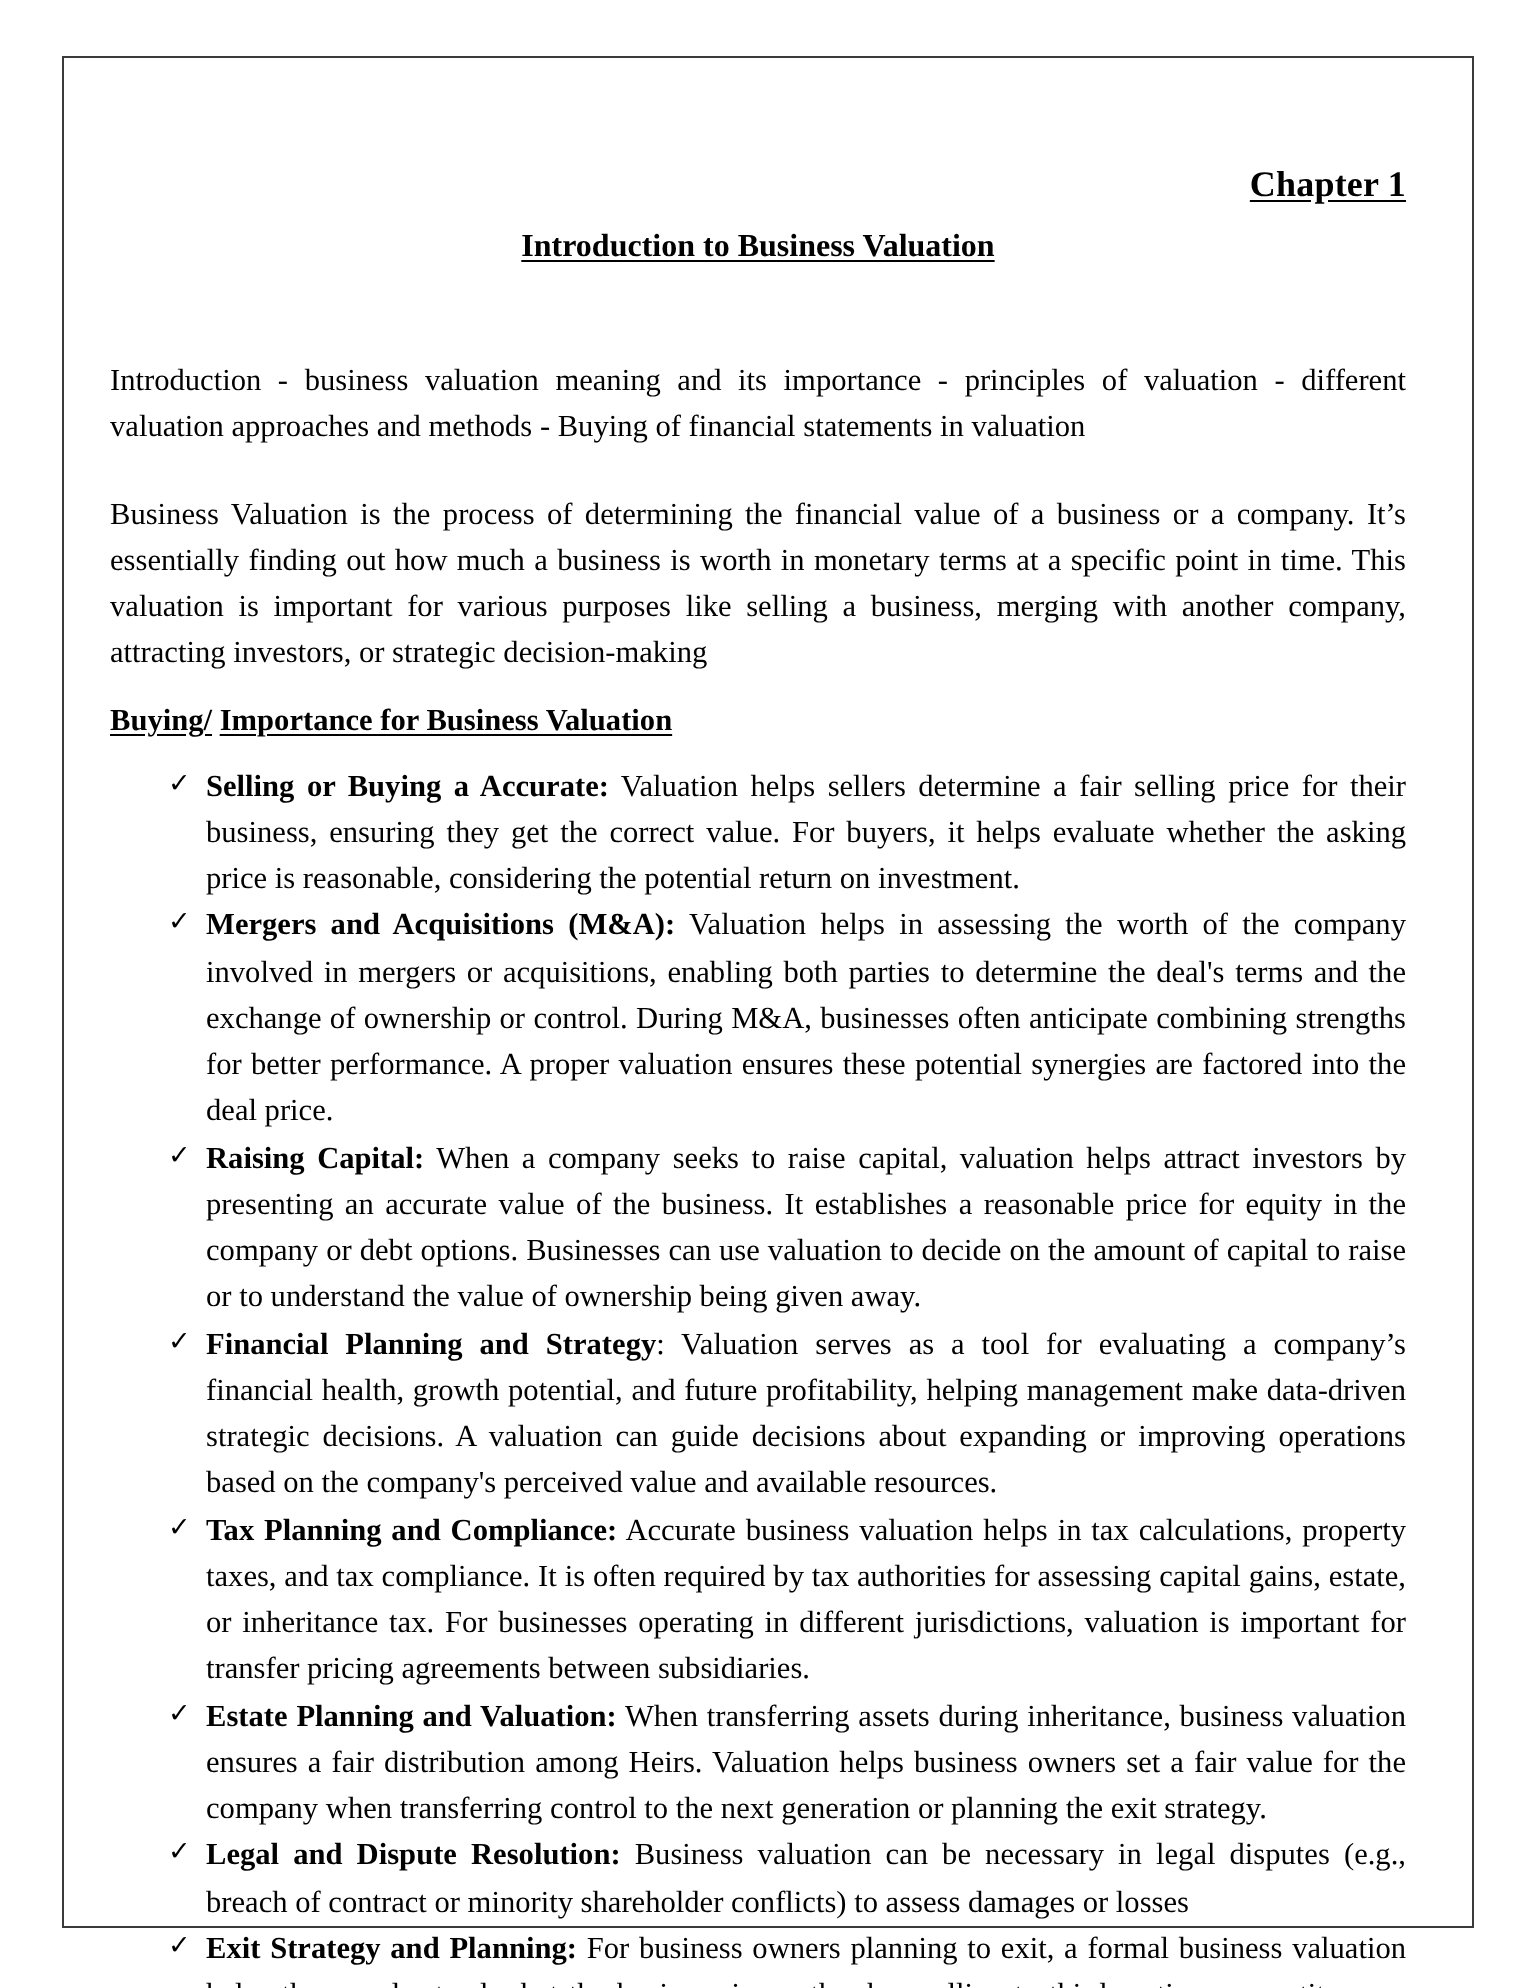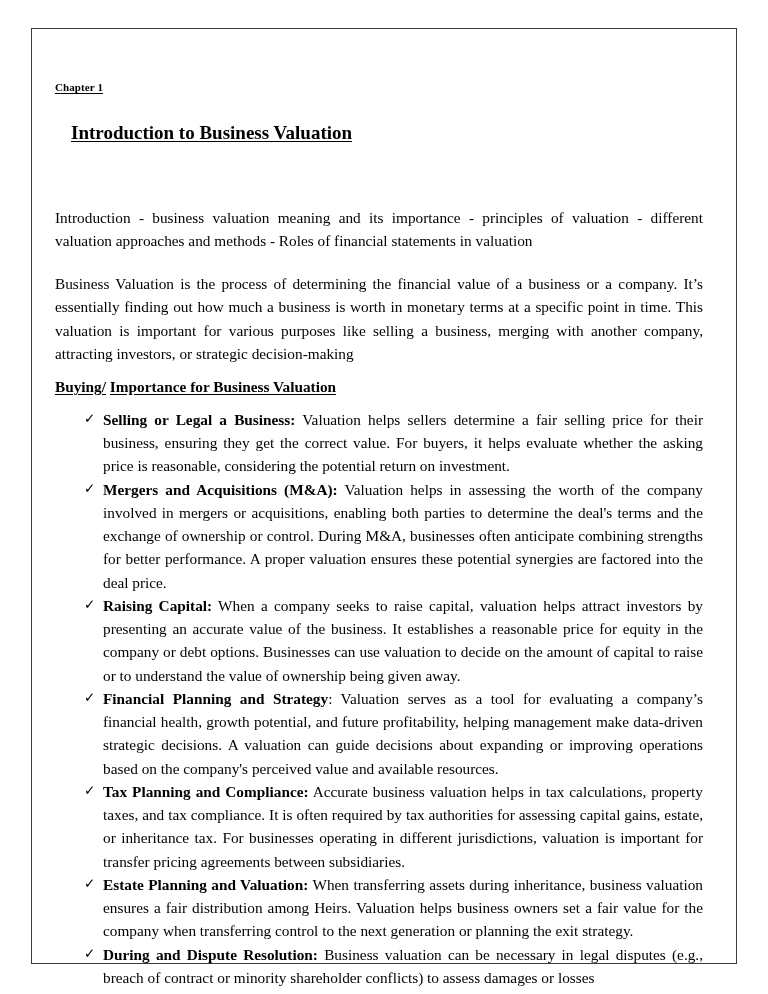--- a/index.html
+++ b/index.html
@@ -32,37 +32,38 @@
     background: #ffffff;
   }
   .content {
     position: absolute;
     left: 55px;
     top: 28px;
     width: 648px;
   }
   .spacer-top { height: 52px; }
   h1.chapter-title {
-    font-size: 11px;
+    font-size: 18px;
     font-weight: bold;
-    text-align: left;
+    text-align: right;
     margin: 0;
     padding: 0;
     line-height: 1.35;
     letter-spacing: 0.1px;
     font-family: Liberation Serif, serif;
   }
   h1.chapter-title span {
     text-decoration: underline;
     text-underline-offset: 2px;
   }
   h2.doc-subtitle {
-    font-size: 19px;
+    font-size: 16px;
     font-weight: bold;
-    margin: 16px;
+    text-align: center;
+    margin: 0;
     padding: 10px 0 0 0;
     line-height: 1.3;
   }
   h2.doc-subtitle span {
     text-decoration: underline;
     text-underline-offset: 2px;
   }
   p.body-para {
     font-size: 15.3px;
     text-align: justify;
@@ -120,56 +121,56 @@
 
   <div class="content">
     <div class="spacer-top"></div>
 
     <h1 class="chapter-title"><span>Chapter 1</span></h1>
 
     <h2 class="doc-subtitle"><span>Introduction to Business Valuation</span></h2>
 
     <div class="gap-intro"></div>
 
-    <p class="body-para"> Introduction - business valuation meaning and its importance - principles of valuation - different valuation approaches and methods - Roles of financial statements in valuation</p>
+    <p class="body-para"> Introduction - business valuation meaning and its importance - principles of valuation - different valuation approaches and methods - Buying of financial statements in valuation</p>
 
     <div class="gap-sm"></div>
 
 
     <div class="gap-xs"></div>
 
     <p class="body-para">Business Valuation is the process of determining the financial value of a business or a company. It’s essentially finding out how much a business is worth in monetary terms at a specific point in time. This valuation is important for various purposes like selling a business, merging with another company, attracting investors, or strategic decision-making</p>
 
     <div class="gap-sm"></div>
 
     <h3 class="section-head"><span class="u">Buying/</span> <span class="u">Importance for Business Valuation</span></h3>
 
     <div class="gap-xs"></div>
 
     <ul class="check-list">
       <li>
-        <span class="tick">✓</span><span class="item-term">Selling or Legal a Business:</span><span> Valuation helps sellers determine a fair selling price for their business, ensuring they get the correct value. For buyers, it helps evaluate whether the asking price is reasonable, considering the potential return on investment.</span>
+        <span class="tick">✓</span><span class="item-term">Selling or Buying a Accurate:</span><span> Valuation helps sellers determine a fair selling price for their business, ensuring they get the correct value. For buyers, it helps evaluate whether the asking price is reasonable, considering the potential return on investment.</span>
       </li>
       <li>
         <span class="tick">✓</span><span class="item-term">Mergers and Acquisitions (M&amp;A):</span><span> Valuation helps in assessing the worth of the company involved in mergers or acquisitions, enabling both parties to determine the deal's terms and the exchange of ownership or control. During M&amp;A, businesses often anticipate combining strengths for better performance. A proper valuation ensures these potential synergies are factored into the deal price.</span>
       </li>
       <li>
         <span class="tick">✓</span><span class="item-term">Raising Capital:</span><span> When a company seeks to raise capital, valuation helps attract investors by presenting an accurate value of the business. It establishes a reasonable price for equity in the company or debt options. Businesses can use valuation to decide on the amount of capital to raise or to understand the value of ownership being given away.</span>
       </li>
       <li>
         <span class="tick">✓</span><span class="item-term">Financial Planning and Strategy</span><span>: Valuation serves as a tool for evaluating a company’s financial health, growth potential, and future profitability, helping management make data-driven strategic decisions. A valuation can guide decisions about expanding or improving operations based on the company's perceived value and available resources.</span>
       </li>
       <li>
         <span class="tick">✓</span><span class="item-term">Tax Planning and Compliance:</span><span> Accurate business valuation helps in tax calculations, property taxes, and tax compliance. It is often required by tax authorities for assessing capital gains, estate, or inheritance tax. For businesses operating in different jurisdictions, valuation is important for transfer pricing agreements between subsidiaries.</span>
       </li>
       <li>
         <span class="tick">✓</span><span class="item-term">Estate Planning and Valuation:</span><span> When transferring assets during inheritance, business valuation ensures a fair distribution among Heirs. Valuation helps business owners set a fair value for the company when transferring control to the next generation or planning the exit strategy.</span>
       </li>
       <li>
-        <span class="tick">✓</span><span class="item-term">During and Dispute Resolution:</span><span> Business valuation can be necessary in legal disputes (e.g., breach of contract or minority shareholder conflicts) to assess damages or losses</span>
+        <span class="tick">✓</span><span class="item-term">Legal and Dispute Resolution:</span><span> Business valuation can be necessary in legal disputes (e.g., breach of contract or minority shareholder conflicts) to assess damages or losses</span>
       </li>
       <li>
         <span class="tick">✓</span><span class="item-term">Exit Strategy and Planning:</span><span> For business owners planning to exit, a formal business valuation helps them understand what the business is worth when selling to third parties, competitors, or employees. IN cases where the business is being liquidated, valuation helps in assessing the worth of the assets for sale.</span>
       </li>
 
     </ul>
   </div>
 </div>
 
 </body></html>

